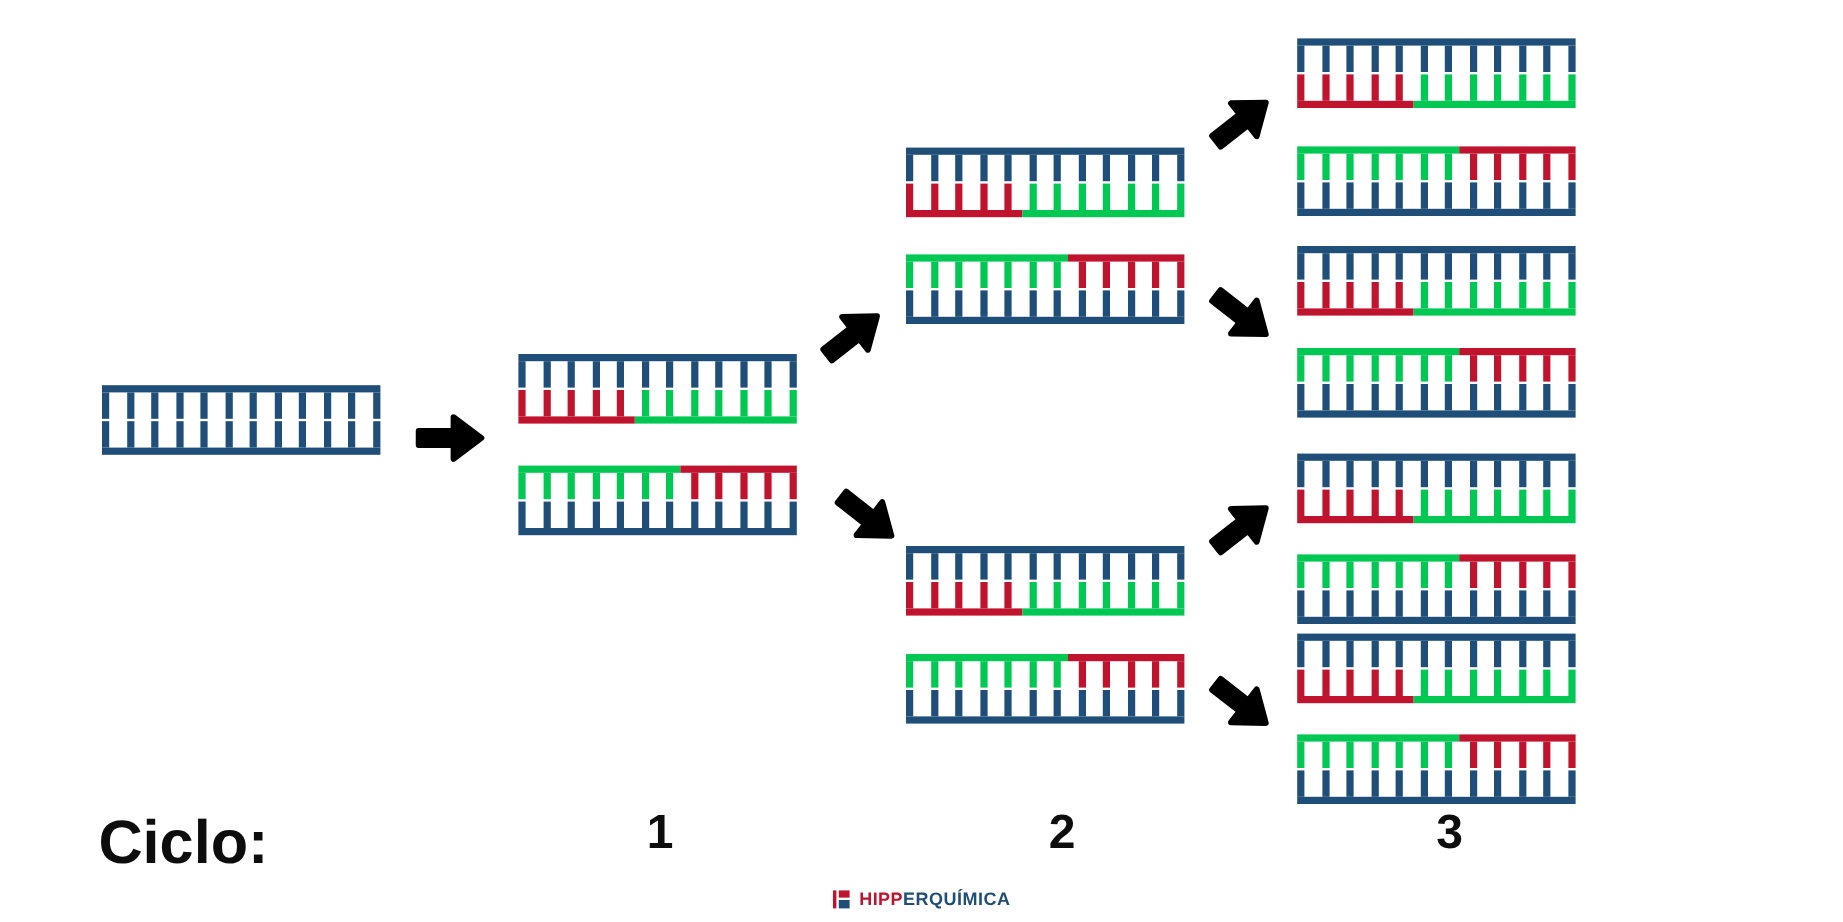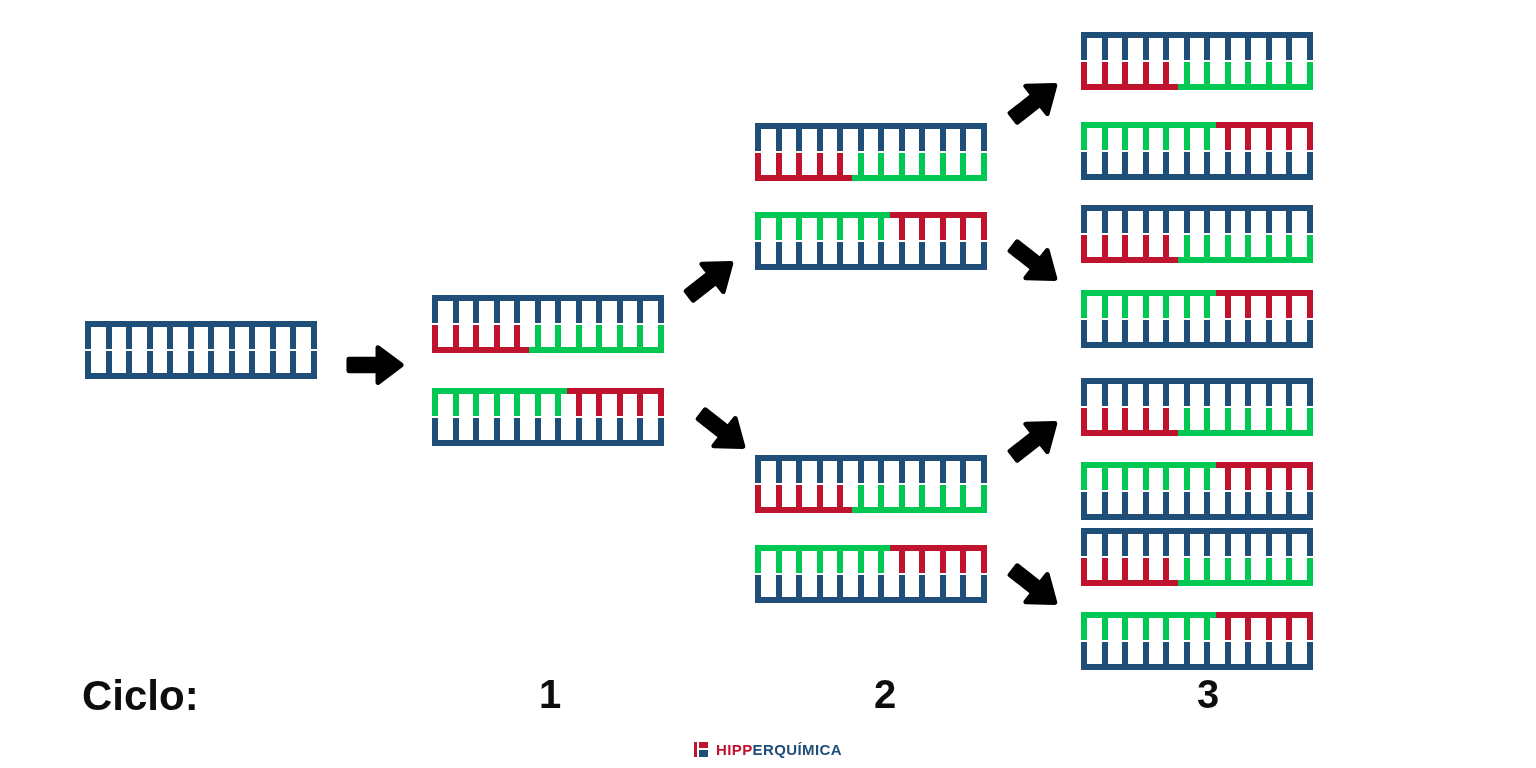--- a/index.html
+++ b/index.html
@@ -72,21 +72,21 @@
 
   
   .cycle-label {
     position: absolute;
     font-weight: bold;
     color: #0d0d0d;
     font-family: "Liberation Sans", sans-serif;
     white-space: nowrap;
   }
   .cycle-word {
-    font-size: 42px;
+    font-size: 51px;
     letter-spacing: 0px;
   }
   .cycle-num {
     font-size: 40px;
     text-align: center;
   }
 
   
   .watermark {
     position: absolute;

